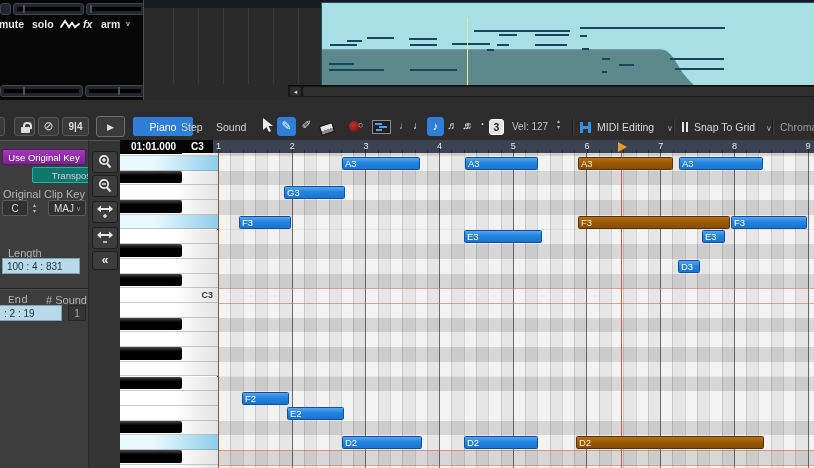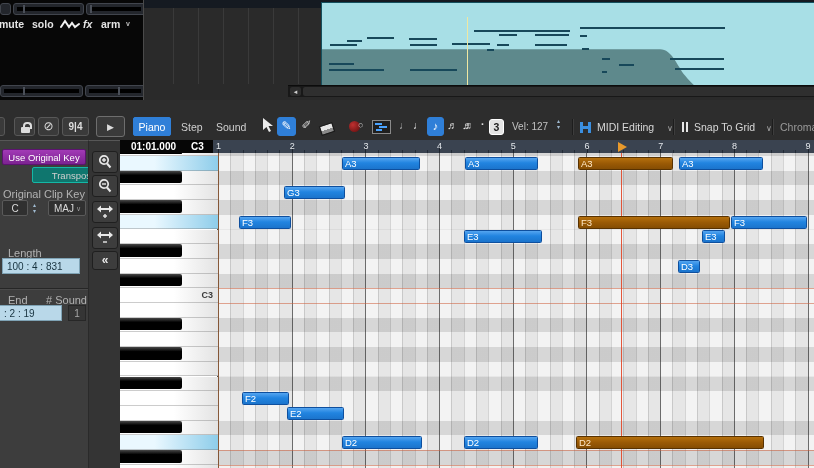--- a/index.html
+++ b/index.html
@@ -201,21 +201,21 @@
   <div class="abs" id="toolbar">
     <div class="tbtn" style="left:-5px;width:10px;"></div>
     <div class="tbtn" style="left:14px;width:21px;">
       <span class="lockshackle"></span>
         <span class="lockbody"></span>
     </div>
     <div class="tbtn" style="left:38px;width:21px;font-size:12px;line-height:17px;"><span>⊘</span></div>
     <div class="tbtn" style="left:62px;width:27px;font-size:10px;font-weight:bold;line-height:17px;">9|4</div>
     <div class="tbtn" style="left:96px;width:29px;height:21px;top:1px;border-color:#6e6e6e;font-size:9px;line-height:20px;"><span>▶</span></div>
 
-    <div class="tbtn bluebtn" style="left:133px;width:38px;font-size:10.5px;line-height:18px;border-radius:2px;">Piano</div>
+    <div class="tbtn bluebtn" style="left:133px;width:60px;font-size:10.5px;line-height:18px;border-radius:2px;">Piano</div>
     <div class="flat" style="left:181px;top:6px;">Step</div>
     <div class="flat" style="left:216px;top:6px;">Sound</div>
 
     <div class="tbtn" style="left:258px;width:18px;background:none;border:none;">
       <svg width="13" height="16" viewBox="0 0 13 16">
           <path d="M2,1 L2,13 L5.5,10 L8,15 L10,14 L7.5,9 L12,9 Z" fill="#ececec"></path>
         </svg>
     </div>
     <div class="tbtn bluebtn" style="left:277px;width:19px;font-size:12px;line-height:17px;"><span>✎</span></div>
     <div class="tbtn" style="left:298px;width:17px;background:none;border:none;font-size:12px;line-height:17px;color:#d8d8d8;"><span>✐</span></div>
@@ -280,21 +280,21 @@
     <div class="pbtn" id="btn-transpose" style="top:26px;">Transpose</div>
     <div class="lbl" style="left:3px;top:47px;">Original Clip Key</div>
     <div class="keybox" style="left:2px;top:59px;width:26px;">C</div>
     <div class="stepper" style="left:30px;top:61px;width:9px;">▴<br>▾</div>
     <div class="keybox" style="left:48px;top:59px;width:38px;text-align:left;padding-left:5px;">
       <span>MAJ</span><span style="position:absolute;right:4px;font-size:7px;color:#999;">∨</span>
     </div>
     <div class="lbl" style="left:8px;top:106px;">Length</div>
     <div class="valbox" style="left:2px;top:117px;width:78px;">100 : 4 : 831</div>
     <div style="position:absolute;left:0;top:147px;width:88px;height:1px;background:#262626;border-bottom:1px solid #4a4a4a;"></div>
-    <div class="lbl" style="left:8px;top:153px;">End</div>
+    <div class="lbl" style="left:8px;top:153px;font-family:Liberation Mono, monospace;">End</div>
     <div class="lbl" style="left:46px;top:153px;"># Sound</div>
     <div class="valbox" style="left:0;top:164px;width:62px;border-left:none;">: 2 : 19</div>
     <div class="dimbox" style="left:68px;top:164px;width:18px;">1</div>
   </div>
 
   <div class="abs" id="tool-col">
     <div class="sidebtn" style="top:10px;">
       <svg width="16" height="16" viewBox="0 0 16 16" style="margin-top:2px;">
         <circle cx="7" cy="6" r="4.2" fill="none" stroke="#e8e8e8" stroke-width="1.7"></circle>
         <line x1="10" y1="9.5" x2="13.5" y2="13.5" stroke="#e8e8e8" stroke-width="2"></line>

